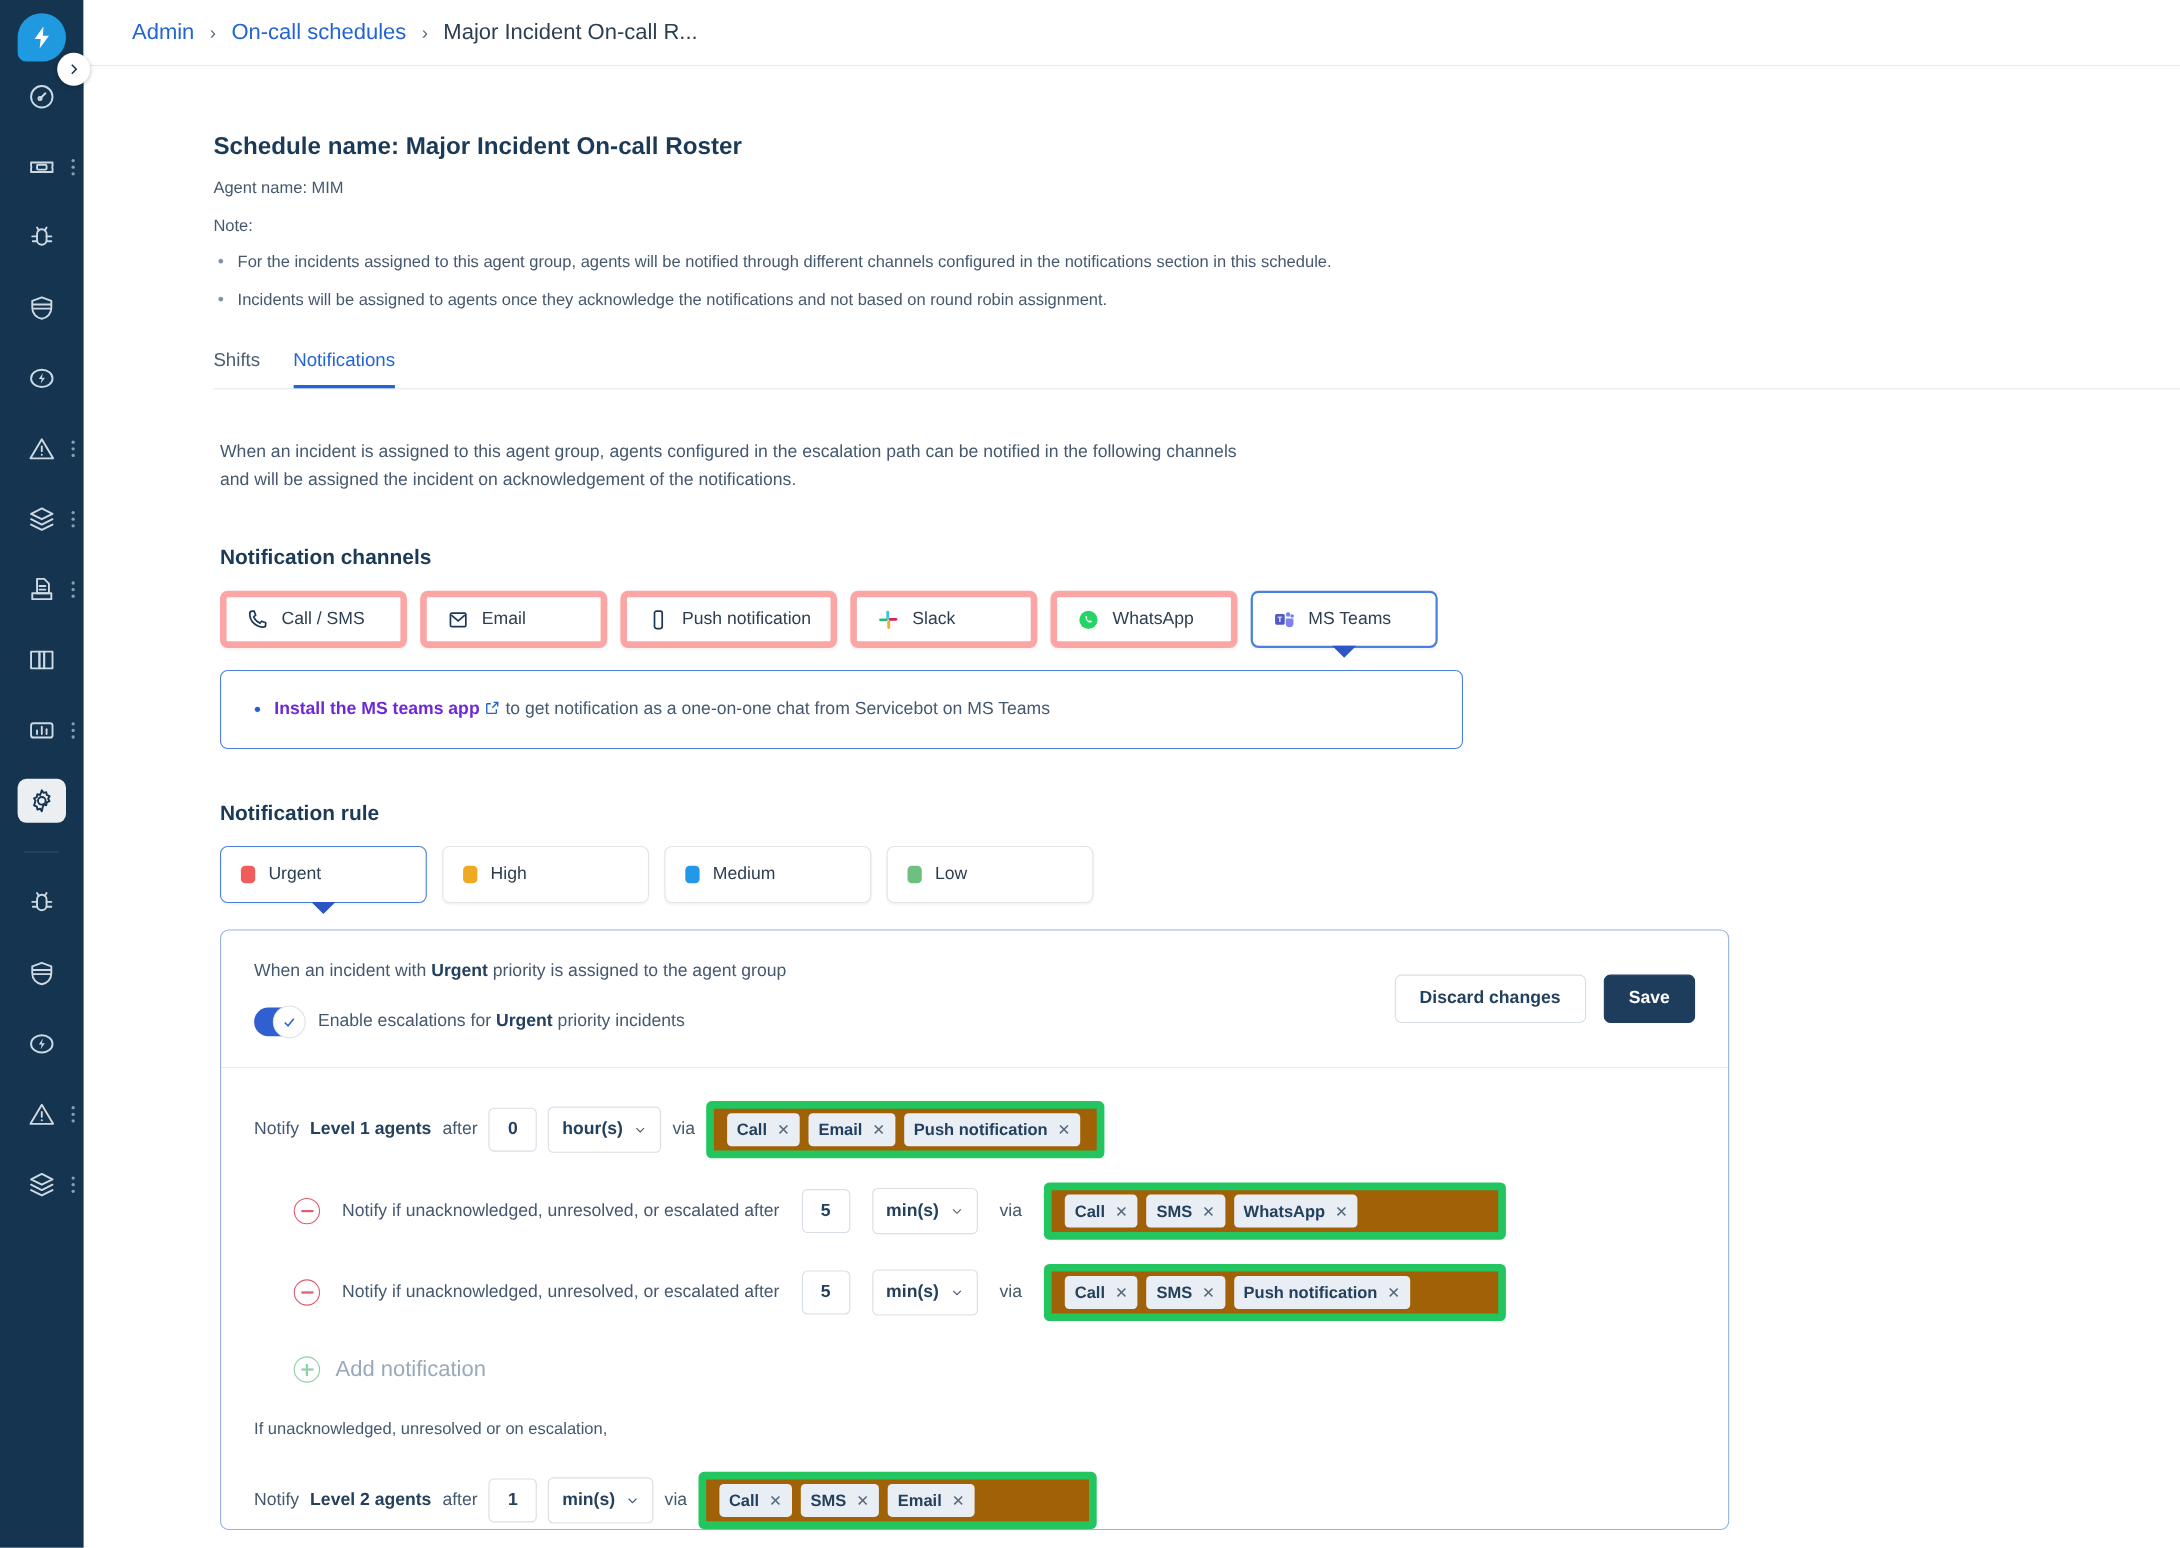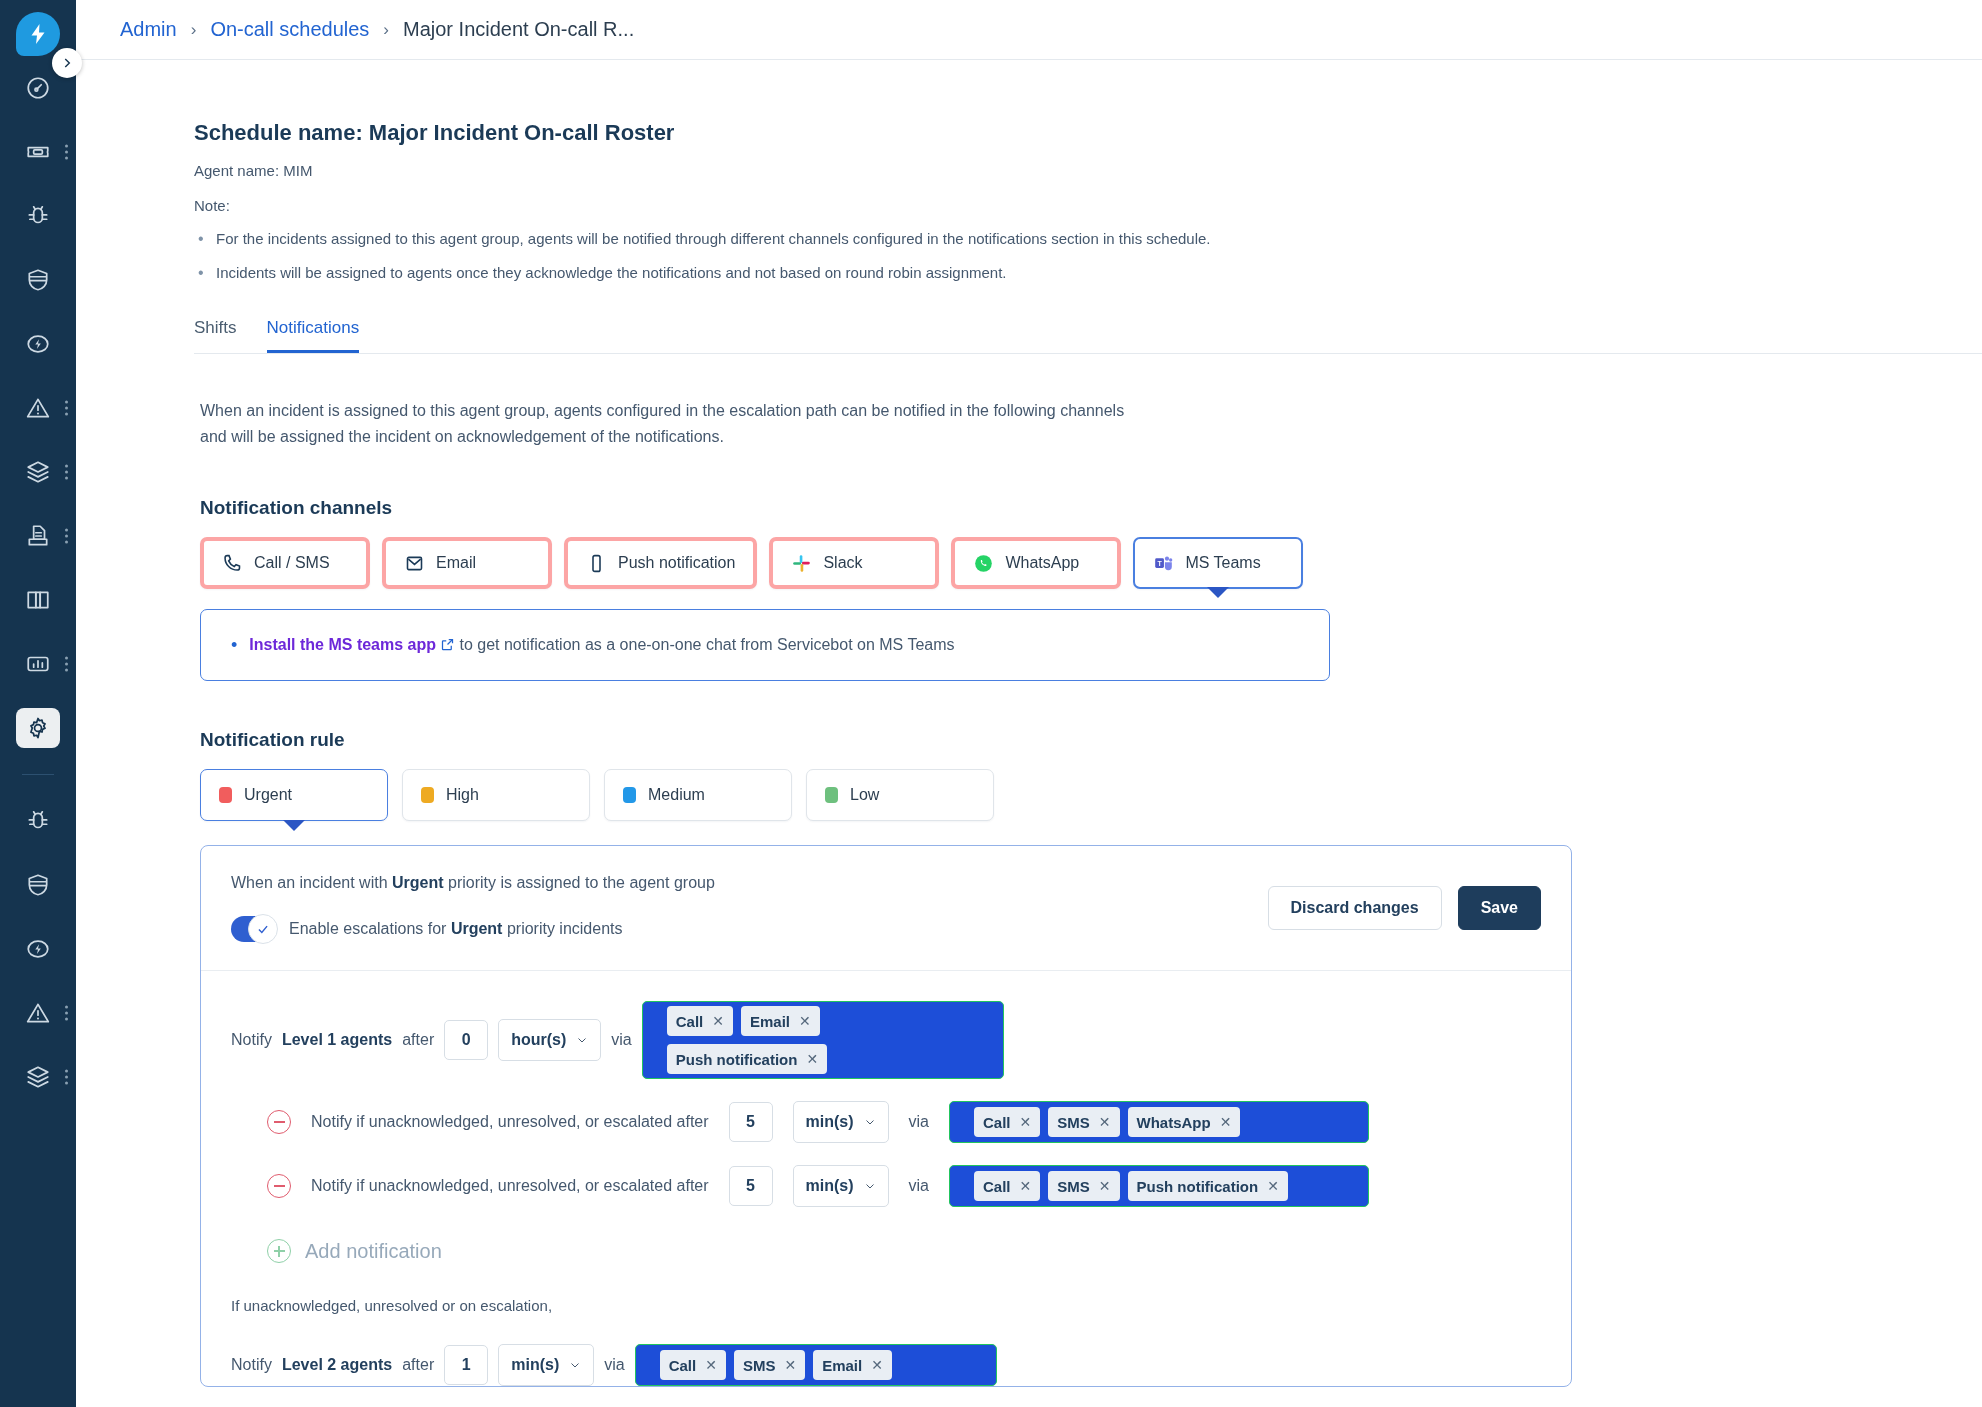--- a/index.html
+++ b/index.html
@@ -95,21 +95,21 @@
   .tab.active { color:#2264d1; border-bottom-color:#2264d1; font-weight:500; }
 
   
   .content { margin-left:80px; }
   .intro { margin-top:44px; font-size:16px; color:#45586e; line-height:1.6; max-width:1150px; }
   h3.section { font-size:19px; font-weight:bold; color:#1b3a57; margin:48px 0 0 0; }
 
   .chanrow { display:flex; gap:12px; margin-top:18px; align-items:flex-start; }
   .chan {
     min-width:170px; height:52px;
-    border:4px solid #fca5a5; border-radius:7px; background:#fff;
+    border:6px solid #fca5a5; border-radius:7px; background:#fff;
     display:flex; align-items:center; padding:0 18px; gap:11px;
     font-size:16px; color:#2c3e50; cursor:pointer; position:relative;
     box-shadow:0 1px 2px rgba(16,40,70,0.05);
   }
   .chan.selected { border:2px solid #4a7fe0; }
   .chan.selected .caret {
     position:absolute; left:50%; transform:translateX(-50%); bottom:-11px;
     width:0; height:0; border-left:11px solid transparent; border-right:11px solid transparent;
     border-top:11px solid #2b56c4;
   }
@@ -176,22 +176,22 @@
     display:flex; align-items:center; justify-content:center; font-size:16px; color:#23405e; font-weight:bold;
     cursor:text;
   }
   .selbox {
     height:42px; border:1px solid #d7dee5; border-radius:5px; background:#fff;
     display:flex; align-items:center; gap:10px; padding:0 12px;
     font-size:16px; color:#23405e; cursor:pointer; font-weight:bold;
   }
   .selbox svg { width:12px; height:12px; stroke:#45586e; stroke-width:2; fill:none; }
   .chipbox {
-    min-height:42px; border:1px solid #22c55e; border-radius:5px; background:#1d4ed8;
-    display:flex; align-items:center; gap:8px; padding:4px 24px; flex-wrap:wrap;
+    min-height:42px; border:7px solid #22c55e; border-radius:5px; background:#a16207;
+    display:flex; align-items:center; gap:8px; padding:4px 12px; flex-wrap:wrap;
   }
   .chipbox.w1 { width:362px; }
   .chipbox.w2 { width:420px; }
   .chipbox.w4 { width:362px; }
   .chip {
     background:#e9eef4; border-radius:4px; height:30px; padding:0 9px;
     display:flex; align-items:center; gap:9px; font-size:15px; color:#23405e; font-weight:bold;
   }
   .chip .x { color:#55687c; font-size:14px; cursor:pointer; font-weight:normal; }
 

